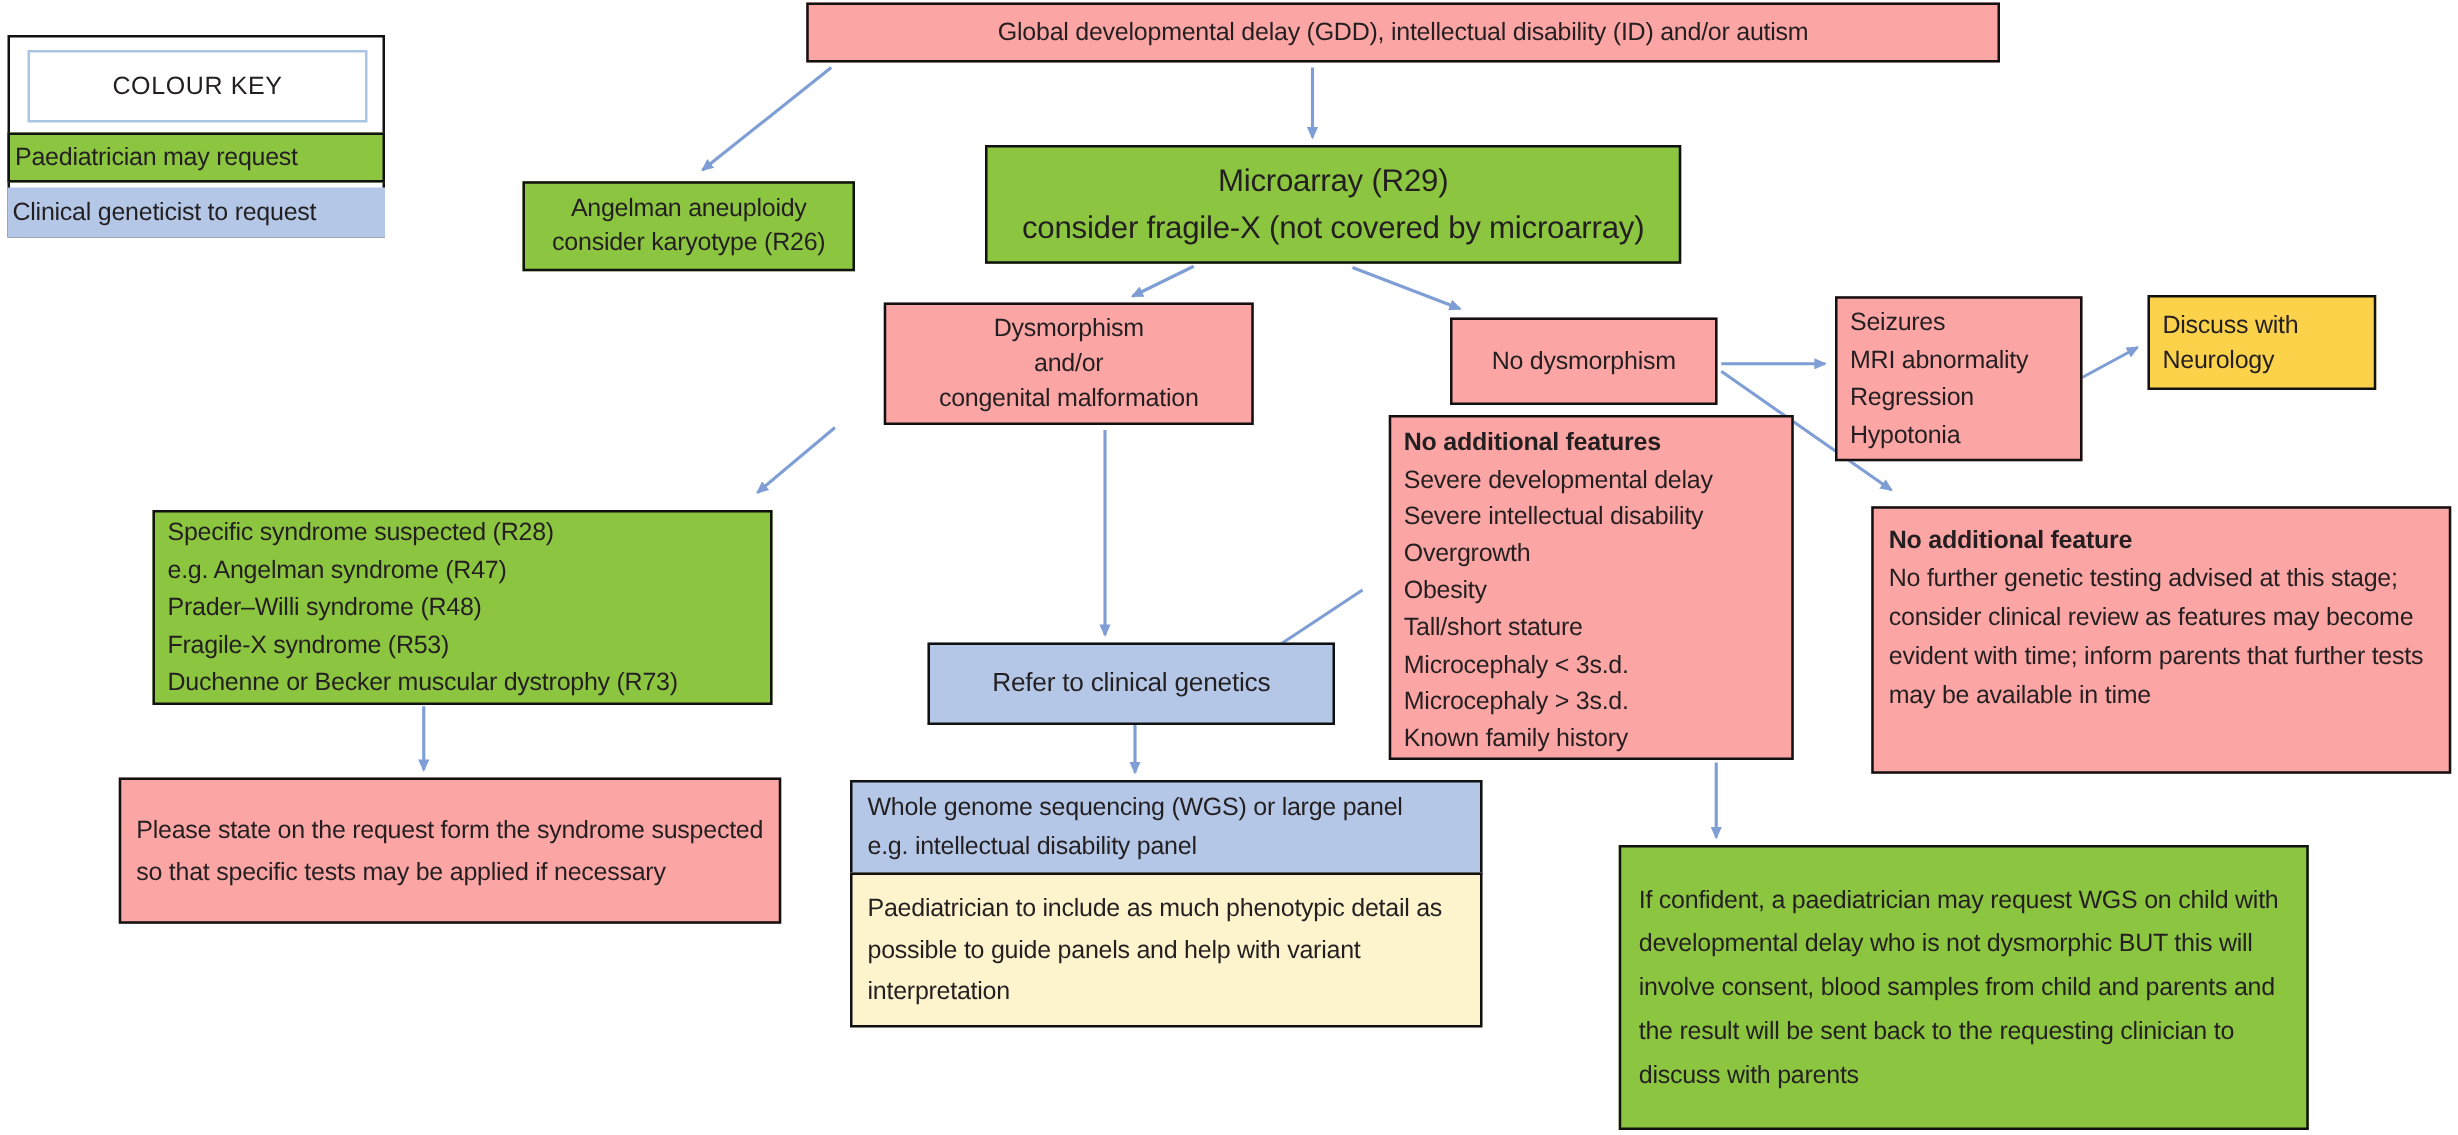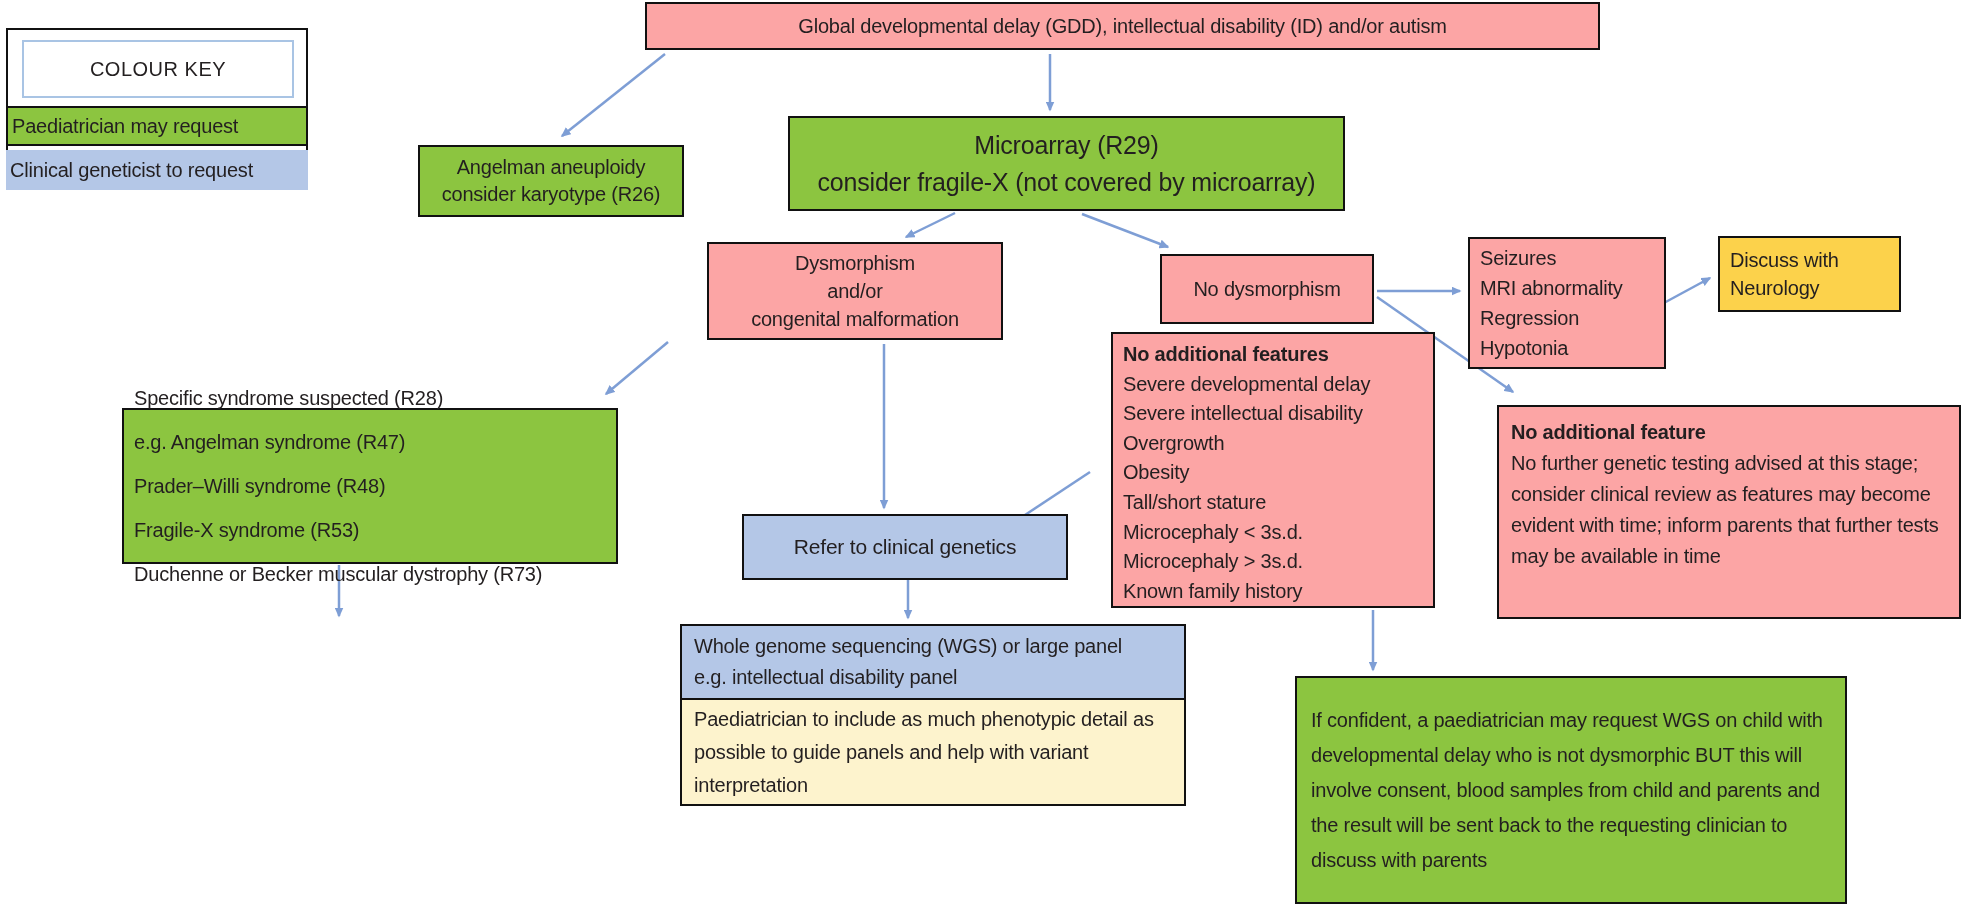--- a/index.html
+++ b/index.html
@@ -126,44 +126,47 @@
     <span>Severe developmental delay</span>
     <span>Severe intellectual disability</span>
     <span>Overgrowth</span>
     <span>Obesity</span>
     <span>Tall/short stature</span>
     <span>Microcephaly &lt; 3s.d.</span>
     <span>Microcephaly &gt; 3s.d.</span>
     <span>Known family history</span>
   </div>
 
-  <div class="node green leftpad" style="left:122px;top:408px;width:496px;height:156px;line-height:1.5;gap:14px;">
+  <div class="node green leftpad" style="left:122px;top:408px;width:496px;height:156px;line-height:1.5;">
     <span>Specific syndrome suspected (R28)</span>
     <span>e.g. Angelman syndrome (R47)</span>
     <span>Prader–Willi syndrome (R48)</span>
     <span>Fragile-X syndrome (R53)</span>
     <span>Duchenne or Becker muscular dystrophy (R73)</span>
   </div>
 
   <div class="node blue center" style="left:742px;top:514px;width:326px;height:66px;font-size:21px;">
     <span>Refer to clinical genetics</span>
   </div>
 
   <div class="node peach leftpad" style="left:1497px;top:405px;width:464px;height:214px;line-height:1.55;justify-content:flex-start;padding:10px 12px;">
     <span class="bold">No additional feature</span>
     <span>No further genetic testing advised at this stage; consider clinical review as features may become evident with time; inform parents that further tests may be available in time</span>
   </div>
 
+  <div class="node peach leftpad" style="left:95px;top:622px;width:530px;height:117px;line-height:1.7;padding:6px 12px;">
+    <span>Please state on the request form the syndrome suspected so that specific tests may be applied if necessary</span>
+  </div>
 
   <div class="node blue leftpad" style="left:680px;top:624px;width:506px;height:76px;line-height:1.55;padding:4px 12px;">
     <span>Whole genome sequencing (WGS) or large panel</span>
     <span>e.g. intellectual disability panel</span>
   </div>
 
-  <div class="node paleyellow leftpad" style="left:680px;top:698px;width:506px;height:108px;line-height:1.65;padding:6px 12px;align-items:flex-end;">
+  <div class="node paleyellow leftpad" style="left:680px;top:698px;width:506px;height:124px;line-height:1.65;padding:6px 12px;align-items:flex-end;">
     <span>Paediatrician to include as much phenotypic detail as possible to guide panels and help with variant interpretation</span>
   </div>
 
   <div class="node green leftpad" style="left:1295px;top:676px;width:552px;height:228px;line-height:1.75;padding:8px 14px;">
     <span>If confident, a paediatrician may request WGS on child with developmental delay who is not dysmorphic BUT this will involve consent, blood samples from child and parents and the result will be sent back to the requesting clinician to discuss with parents</span>
   </div>
 
 </div>
 
 </body></html>

